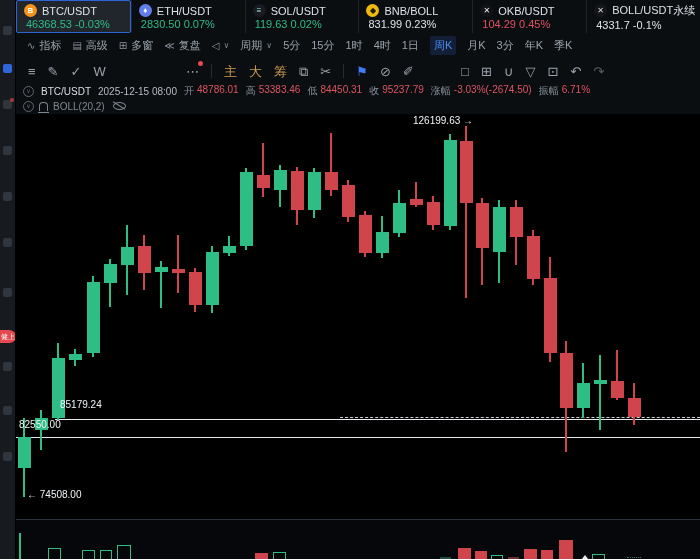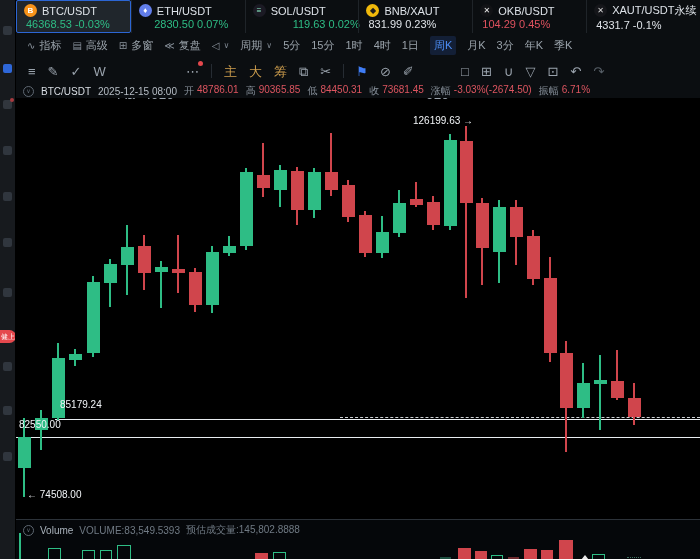--- a/index.html
+++ b/index.html
@@ -189,47 +189,47 @@
           <span class="coin" style="background: rgb(247, 147, 26); color: rgb(255, 255, 255);">B</span>
           <span>BTC/USDT</span>
         </div>
         <div class="t-price" style="color: rgb(46, 189, 133);">46368.53 -0.03%</div>
       </div>
       <div class="tab">
         <div class="t-name">
           <span class="coin" style="background: rgb(98, 126, 234); color: rgb(255, 255, 255);">♦</span>
           <span>ETH/USDT</span>
         </div>
-        <div class="t-price" style="color: rgb(46, 189, 133); text-align: center;">2830.50 0.07%</div>
+        <div class="t-price" style="color: rgb(46, 189, 133);">2830.50 0.07%</div>
       </div>
       <div class="tab">
         <div class="t-name">
           <span class="coin" style="background: rgb(27, 26, 36); color: rgb(142, 240, 200);">≡</span>
           <span>SOL/USDT</span>
         </div>
-        <div class="t-price" style="color: rgb(46, 189, 133); margin-left: 38px;">119.63 0.02%</div>
+        <div class="t-price" style="color: rgb(46, 189, 133);">119.63 0.02%</div>
       </div>
       <div class="tab">
         <div class="t-name">
           <span class="coin" style="background: rgb(240, 185, 11); color: rgb(28, 28, 28);">◆</span>
-          <span>BNB/XAUT</span>
+          <span>BNB/BOLL</span>
         </div>
         <div class="t-price" style="color: rgb(223, 227, 232);">831.99 0.23%</div>
       </div>
       <div class="tab">
         <div class="t-name">
           <span class="coin" style="background: rgb(18, 19, 22); color: rgb(232, 232, 232);">✕</span>
           <span>OKB/USDT</span>
         </div>
         <div class="t-price" style="color: rgb(224, 82, 95);">104.29 0.45%</div>
       </div>
       <div class="tab">
         <div class="t-name">
           <span class="coin" style="background: rgb(21, 22, 26); color: rgb(216, 216, 216);">✕</span>
-          <span>XAUT/USDT永续</span>
+          <span>BOLL/USDT永续</span>
         </div>
         <div class="t-price" style="color: rgb(223, 227, 232);">4331.7 -0.1%</div>
       </div>
     </div>
   <div class="row periods">
       <span class="ptool">
         <span class="pt-ic">∿</span>
         <span>指标</span>
       </span>
       <span class="ptool">
@@ -293,48 +293,48 @@
   <div class="row ohlc">
       <span class="cchev">∨</span>
       <span class="sym">BTC/USDT</span>
       <span class="dt">2025-12-15 08:00</span>
       <span class="pair">
         <span class="pl">开</span>
         <span class="pv">48786.01</span>
       </span>
       <span class="pair">
         <span class="pl">高</span>
-        <span class="pv">90365.85</span>
+        <span class="pv">53383.46</span>
       </span>
       <span class="pair">
         <span class="pl">低</span>
         <span class="pv">84450.31</span>
       </span>
       <span class="pair">
         <span class="pl">收</span>
-        <span class="pv">73681.45</span>
+        <span class="pv">95237.79</span>
       </span>
       <span class="pair">
         <span class="pl">涨幅</span>
         <span class="pv">-3.03%(-2674.50)</span>
       </span>
       <span class="pair">
         <span class="pl">振幅</span>
         <span class="pv">6.71%</span>
       </span>
     </div>
 
+  <div class="row boll">
+    <span class="cchev">∨</span>
+    <span class="bell"></span>
+    <span>BOLL(20,2)</span>
+    <span class="eye"></span>
+  </div>
 
   <div class="volpane">
-    <div class="vol-head">
-      <span class="cchev">∨</span>
-      <span class="v-title">Volume</span>
-      <span class="v-val">VOLUME:83,549.5393</span>
-      <span class="v-est">预估成交量:145,802.8888</span>
-    </div>
   <div class="vbar" style="left: 3px; top: 13px; height: 27px; width: 2px; background: rgb(46, 189, 133);"></div>
       <div class="vbar" style="left: 32px; top: 28px; height: 12px; width: 13px; border: 1px solid rgb(46, 189, 133);"></div>
       <div class="vbar" style="left: 66px; top: 30px; height: 10px; width: 13px; border: 1px solid rgb(46, 189, 133);"></div>
       <div class="vbar" style="left: 84px; top: 30px; height: 10px; width: 12px; border: 1px solid rgb(46, 189, 133);"></div>
       <div class="vbar" style="left: 101px; top: 25px; height: 15px; width: 14px; border: 1px solid rgb(46, 189, 133);"></div>
       <div class="vbar" style="left: 239px; top: 33px; height: 7px; width: 13px; background: rgb(208, 69, 76);"></div>
       <div class="vbar" style="left: 257px; top: 32px; height: 8px; width: 13px; border: 1px solid rgb(46, 189, 133);"></div>
       <div class="vbar" style="left: 424px; top: 37px; height: 3px; width: 11px; background: rgb(29, 79, 64);"></div>
       <div class="vbar" style="left: 442px; top: 28px; height: 12px; width: 13px; background: rgb(208, 69, 76);"></div>
       <div class="vbar" style="left: 459px; top: 31px; height: 9px; width: 12px; background: rgb(208, 69, 76);"></div>

